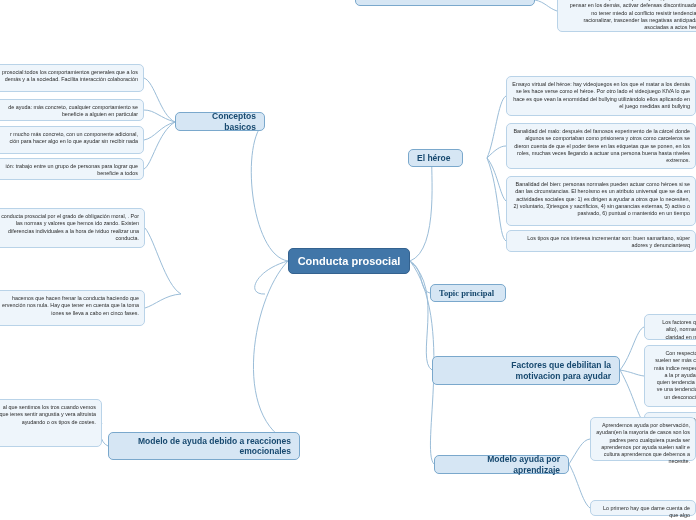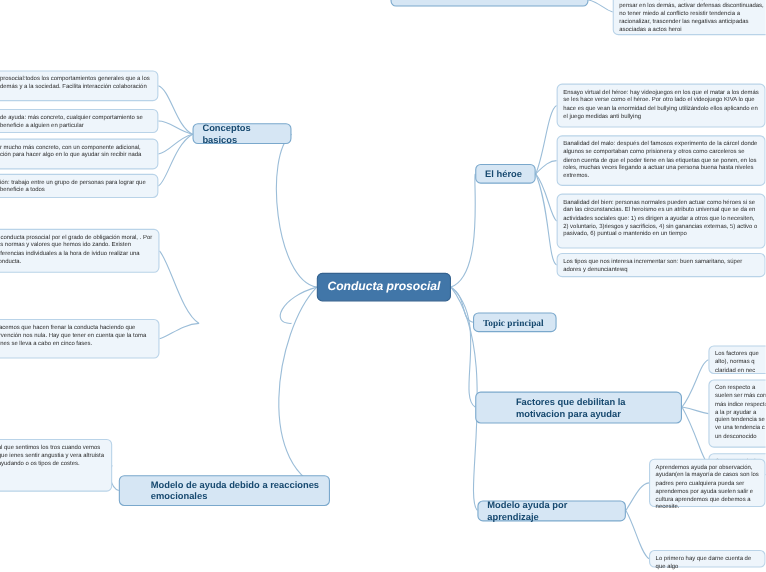--- a/index.html
+++ b/index.html
@@ -28,20 +28,21 @@
     pointer-events: none;
   }
   .node {
     position: absolute;
     box-sizing: border-box;
     border-radius: 5px;
     display: flex;
     align-items: center;
     padding: 5px 8px;
     line-height: 1.18;
+    text-align: right;
   }
   .node-center {
     background: #4176a8;
     border: 1px solid #34628f;
     color: #ffffff;
     font-size: 11px;
     font-weight: bold;
     justify-content: center;
     text-align: center;
   }
@@ -135,25 +136,25 @@
     <span>hacemos que hacen frenar la conducta haciendo que  ervención nos nula. Hay que tener en cuenta que la toma  iones se lleva a cabo en cinco fases.</span>
   </div>
 
   <div class="node node-main" style="left:108px; top:432px; width:192px; height:28px;padding-left:28px;">
     <span>Modelo de ayuda debido a reacciones emocionales</span>
   </div>
   <div class="node node-leaf" style="left:-8px; top:399px; width:110px; height:48px;">
     <span>al que sentimos los  tros cuando vemos que  ienes sentir angustia y  vera altruista ayudando o  os tipos de costes.</span>
   </div>
 
-  <div class="node node-center" style="left:288px; top:248px; width:122px; height:26px;font-style:italic;">
+  <div class="node node-center" style="left:288px; top:248px; width:122px; height:26px;">
     <span>Conducta prosocial</span>
   </div>
 
-  <div class="node node-main" style="left:432px; top:149px; width:55px; height:18px;">
+  <div class="node node-main" style="left:408px; top:149px; width:55px; height:18px;">
     <span>El héroe</span>
   </div>
   <div class="node node-leaf" style="left:506px; top:76px; width:190px; height:40px;">
     <span>Ensayo virtual del héroe: hay videojuegos en los que el matar a los demás se les hace verse como el héroe. Por otro lado el videojuego KIVA lo que hace es que vean la enormidad del bullying utilizándolo ellos aplicando en el juego medidas anti bullying</span>
   </div>
   <div class="node node-leaf" style="left:506px; top:123px; width:190px; height:46px;">
     <span>Banalidad del malo: después del famosos experimento de la cárcel donde algunos se comportaban como prisionera y otros como carceleros se dieron cuenta de que el poder tiene en las etiquetas que se ponen, en los roles, muchas veces llegando a actuar una persona buena hasta niveles extremos.</span>
   </div>
   <div class="node node-leaf" style="left:506px; top:176px; width:190px; height:50px;">
     <span>Banalidad del bien: personas normales pueden actuar como héroes si se dan las circunstancias. El heroísmo es un atributo universal que se da en actividades sociales que: 1) es dirigen a ayudar a otros que lo necesiten, 2) voluntario, 3)riesgos y sacrificios, 4) sin ganancias externas, 5) activo o pasivado, 6) puntual o mantenido en un tiempo</span>

